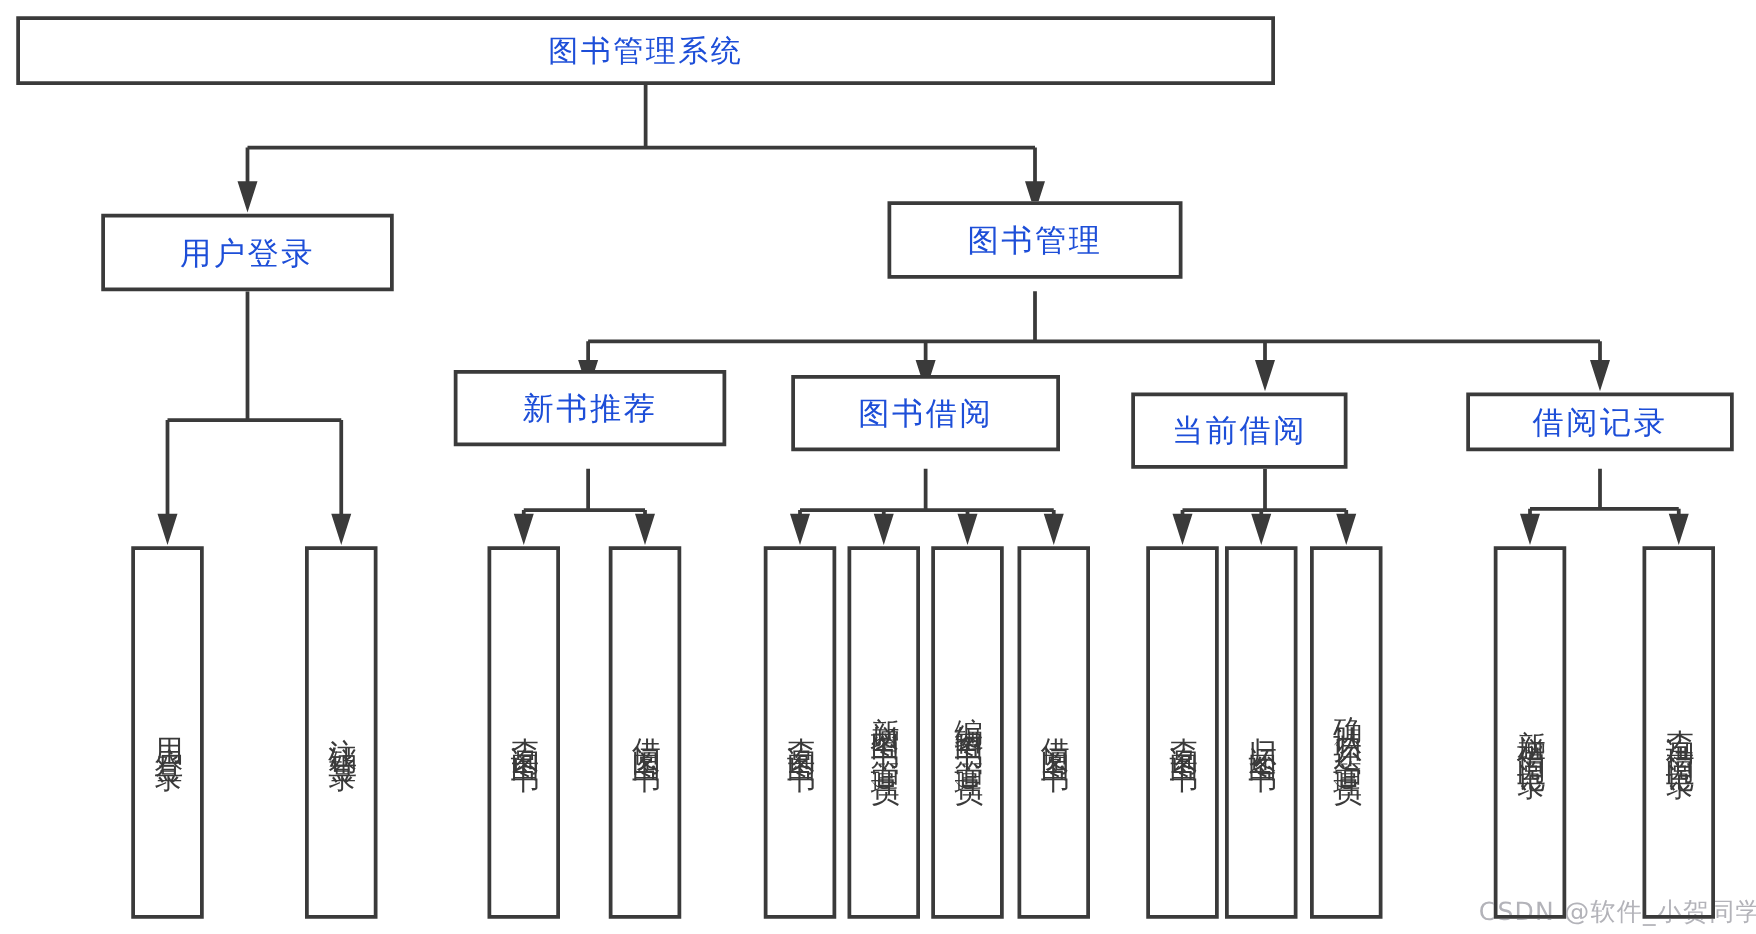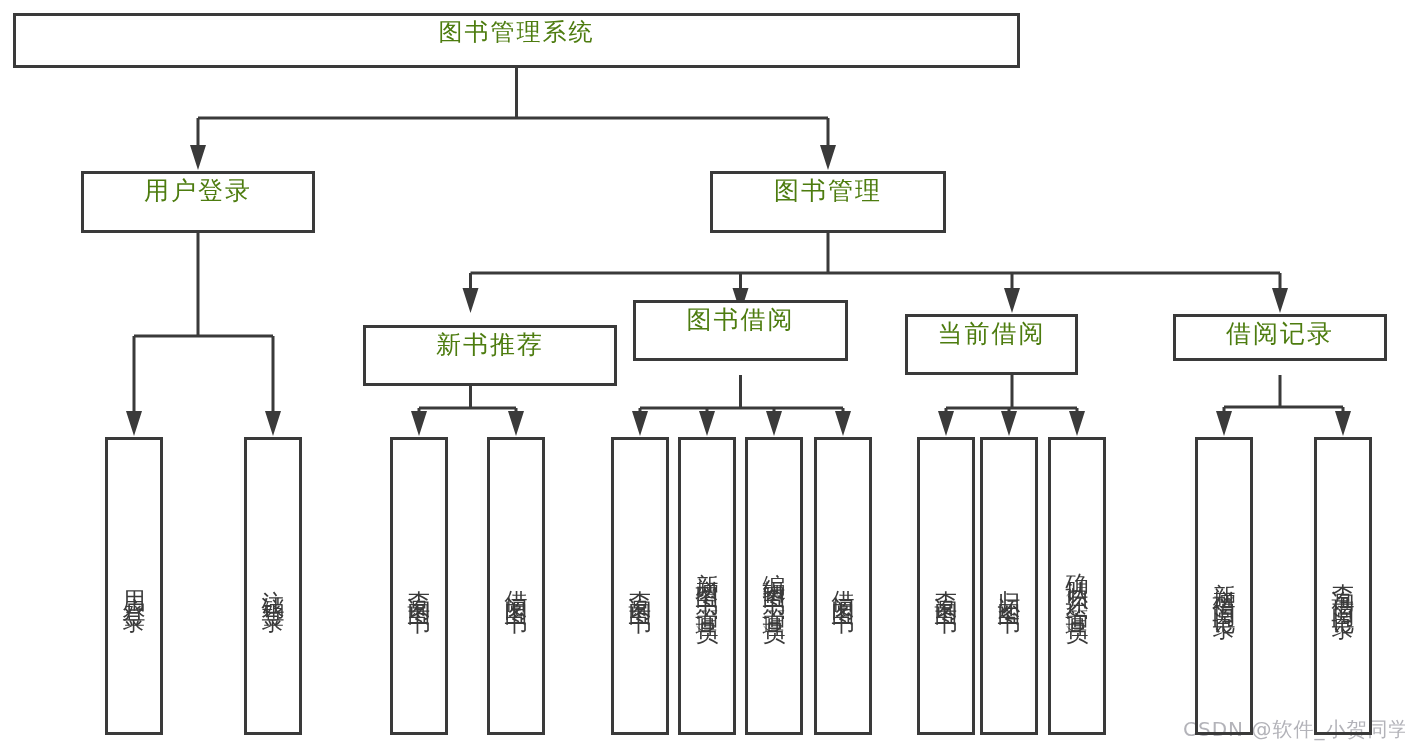--- a/index.html
+++ b/index.html
@@ -20,23 +20,24 @@
     left: 0;
     top: 0;
     z-index: 1;
   }
   .node {
     position: absolute;
     box-sizing: border-box;
     border: 3px solid #3a3a3a;
     background: #ffffff;
     display: flex;
+    align-items: center;
     justify-content: center;
     z-index: 2;
-    color: #4d7c0f;
+    color: #1d4ed8;
   }
   .node.lvl1 span,
   .node.lvl2 span,
   .node.lvl3 span {
     font-size: 24px;
     letter-spacing: 2px;
     white-space: nowrap;
   }
   .node.lvl2 span, .node.lvl3 span { font-size: 25px; }
   .vnode {
@@ -100,25 +101,25 @@
              M1216 411 L1232 411 L1224 436 Z  M1335 411 L1351 411 L1343 436 Z"></path>
   </svg>
 
   <div class="node lvl1" style="left:13px; top:13px; width:1007px; height:55px">
     <span>图书管理系统</span>
   </div>
 
   <div class="node lvl2" style="left:81px; top:171px; width:234px; height:62px">
     <span>用户登录</span>
   </div>
-  <div class="node lvl2" style="left:710px; top:171px; width:236px; height:62px">
+  <div class="node lvl2" style="left:710px; top:161px; width:236px; height:62px">
     <span>图书管理</span>
   </div>
 
-  <div class="node lvl3" style="left:363px; top:325px; width:254px; height:61px">
+  <div class="node lvl3" style="left:363px; top:296px; width:218px; height:61px">
     <span>新书推荐</span>
   </div>
   <div class="node lvl3" style="left:633px; top:300px; width:215px; height:61px">
     <span>图书借阅</span>
   </div>
   <div class="node lvl3" style="left:905px; top:314px; width:173px; height:61px">
     <span>当前借阅</span>
   </div>
   <div class="node lvl3" style="left:1173px; top:314px; width:214px; height:47px">
     <span>借阅记录</span>

